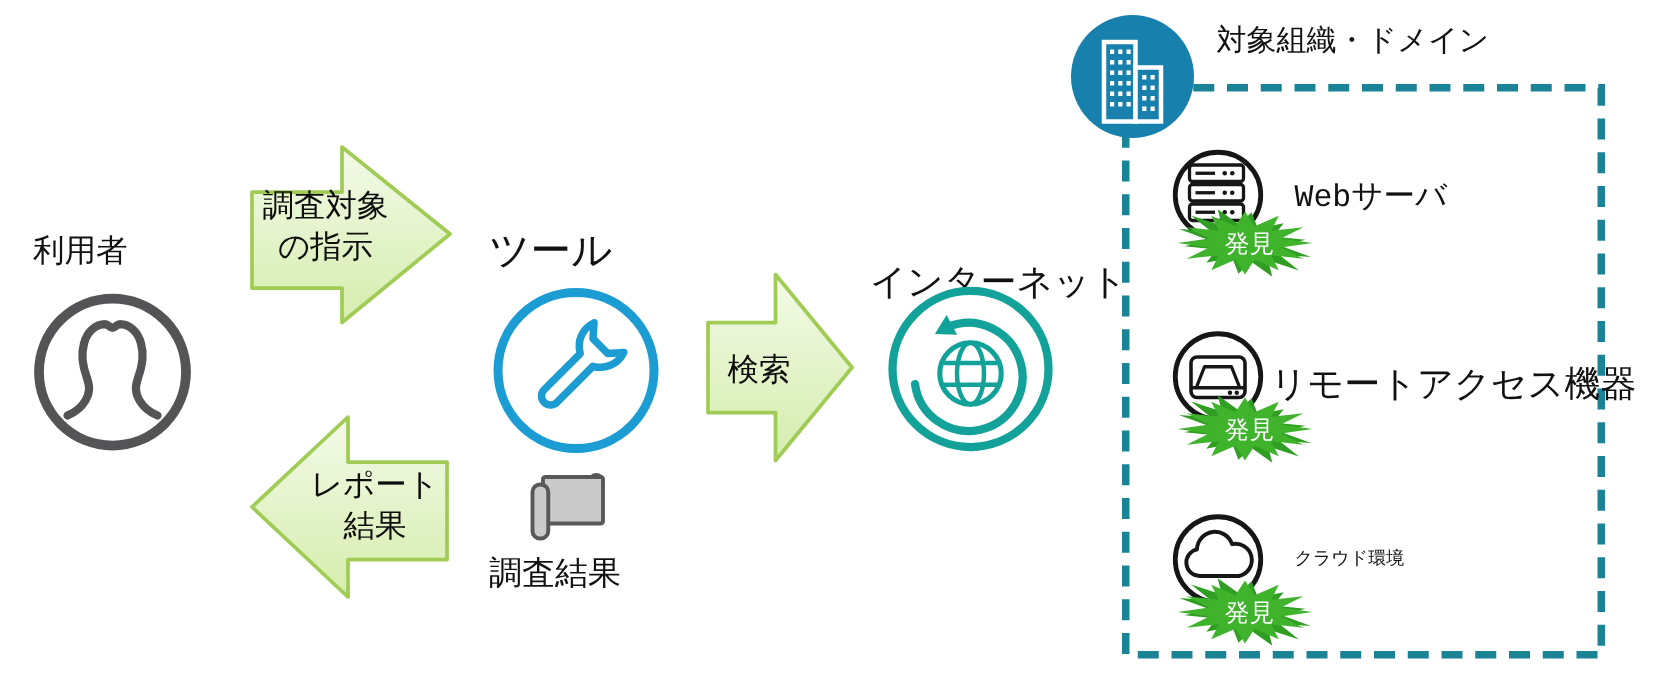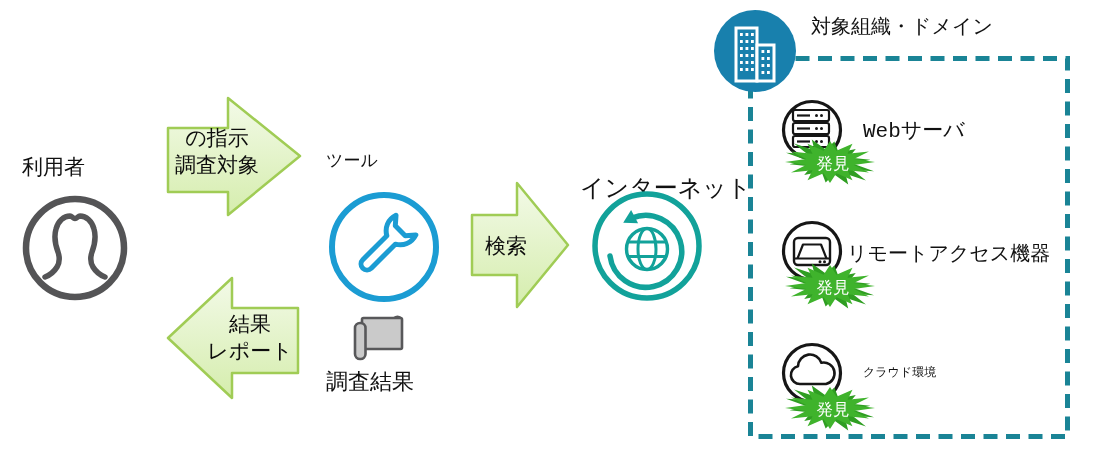--- a/index.html
+++ b/index.html
@@ -6,29 +6,29 @@
   .canvas{
     position:relative;width:1117px;height:452px;background:#ffffff;overflow:hidden;
     font-family:"Liberation Sans","DejaVu Sans",sans-serif;color:#111;
   }
   .abs{position:absolute;}
   .lbl{position:absolute;color:#111;white-space:nowrap;}
   .lbl-left{position:absolute;text-align:left;color:#111;white-space:nowrap;margin-left:11px;}
   .arrow-text{position:absolute;text-align:center;color:#0d0d0d;font-size:21px;line-height:27px;}
   
   .user-label{left:22px;top:153px;width:108px;font-size:21px;}
-  .tool-label{left:326px;top:149px;width:100px;font-size:17px;}
+  .tool-label{left:326px;top:149px;width:100px;font-size:27px;}
   .internet-label{left:580px;top:172px;width:130px;font-size:24px;}
   .result-label{left:326px;top:367px;width:124px;font-size:22px;}
   .box-title{left:800px;top:13px;width:220px;font-size:20px;}
   .instr-text{left:168px;top:124px;width:98px;}
   .search-text{left:478px;top:233px;width:56px;font-size:21px;font-family:Liberation Serif, serif;}
   .report-text{left:198px;top:310px;width:104px;}
   .item-label-1{left:852px;top:116px;width:230px;font-size:21px;font-family:Liberation Mono, monospace;}
-  .item-label-2{left:836px;top:240px;width:230px;font-size:20px;}
+  .item-label-2{left:836px;top:240px;width:230px;font-size:24px;}
   .item-label-3{left:852px;top:364px;width:230px;font-size:12px;}
   
   .user-icon{left:20px;top:192px;}
   .tool-icon{left:328px;top:191px;}
   .internet-icon{left:589px;top:191px;}
   .scroll-icon{left:350px;top:312px;}
   .arrow1{left:166px;top:96px;}
   .arrow2{left:470px;top:181px;}
   .arrow3{left:166px;top:276px;}
   .dash-box{left:745px;top:53px;}
@@ -57,22 +57,22 @@
   <svg class="abs arrow1" width="136" height="121" viewBox="-2 -2 136 121">
     <defs>
       <linearGradient id="ag1" x1="0" y1="0" x2="0" y2="1">
         <stop offset="0" stop-color="#f3fae8"></stop>
           <stop offset="1" stop-color="#d5edad"></stop>
       </linearGradient>
     </defs>
     <polygon points="0,30 60,30 60,0 132,58 60,117 60,94 0,94" fill="url(#ag1)" stroke="#a0cc55" stroke-width="2.5" stroke-linejoin="round"></polygon>
   </svg>
   <div class="arrow-text instr-text">
+    <div>調査対象</div>
     <div>の指示</div>
-    <div>調査対象</div>
   </div>
 
   <div class="lbl tool-label">ツール</div>
   <svg class="abs tool-icon" width="112" height="112">
     <circle cx="56" cy="56" r="52" fill="#ffffff" stroke="#1b9cd3" stroke-width="6"></circle>
     <path d="M50,46 L50,80 a6,6 0 0 0 12,0 L62,46 C69,42 73,34 70,25 L63,33 L49,33 L42,25 C39,34 43,42 50,46 Z" transform="rotate(45 56 56)" fill="#ffffff" stroke="#1b9cd3" stroke-width="5" stroke-linejoin="round"></path>
   </svg>
 
   <svg class="abs arrow2" width="100" height="128" viewBox="-2 -2 100 128">
     <defs>
@@ -99,22 +99,22 @@
   <svg class="abs arrow3" width="134" height="124" viewBox="-2 -2 134 124">
     <defs>
       <linearGradient id="ag3" x1="0" y1="0" x2="0" y2="1">
         <stop offset="0" stop-color="#f3fae8"></stop>
           <stop offset="1" stop-color="#d5edad"></stop>
       </linearGradient>
     </defs>
     <polygon points="130,30 64,30 64,0 0,60 64,120 64,95 130,95" fill="url(#ag3)" stroke="#a0cc55" stroke-width="2.5" stroke-linejoin="round"></polygon>
   </svg>
   <div class="arrow-text report-text">
+    <div>レポート</div>
     <div>結果</div>
-    <div>レポート</div>
   </div>
 
   <svg class="abs scroll-icon" width="62" height="52">
     <circle cx="47.5" cy="9" r="4.5" fill="#cacaca" stroke="#58585a" stroke-width="2.2"></circle>
     <rect x="12" y="6" width="40" height="31" rx="1.5" fill="#cacaca" stroke="#58585a" stroke-width="2.6"></rect>
     <rect x="5" y="11" width="10.5" height="36" rx="5" fill="#cacaca" stroke="#58585a" stroke-width="2.6"></rect>
   </svg>
   <div class="lbl result-label">調査結果</div>
 
   <svg class="abs dash-box" width="330" height="390">

